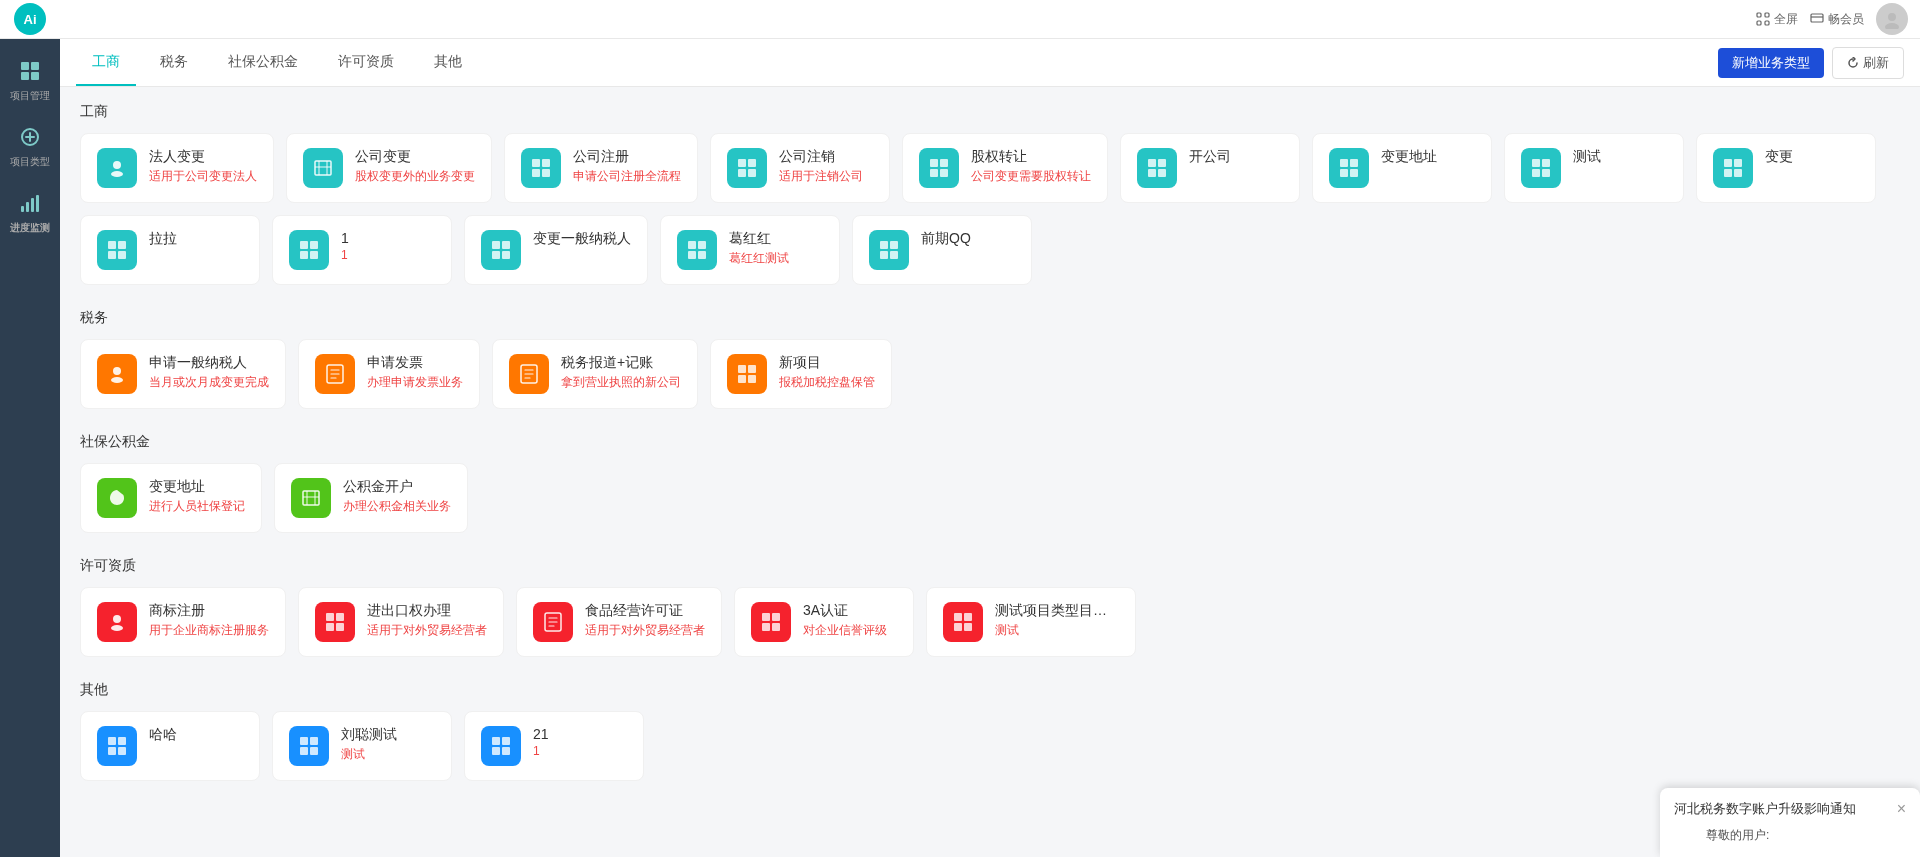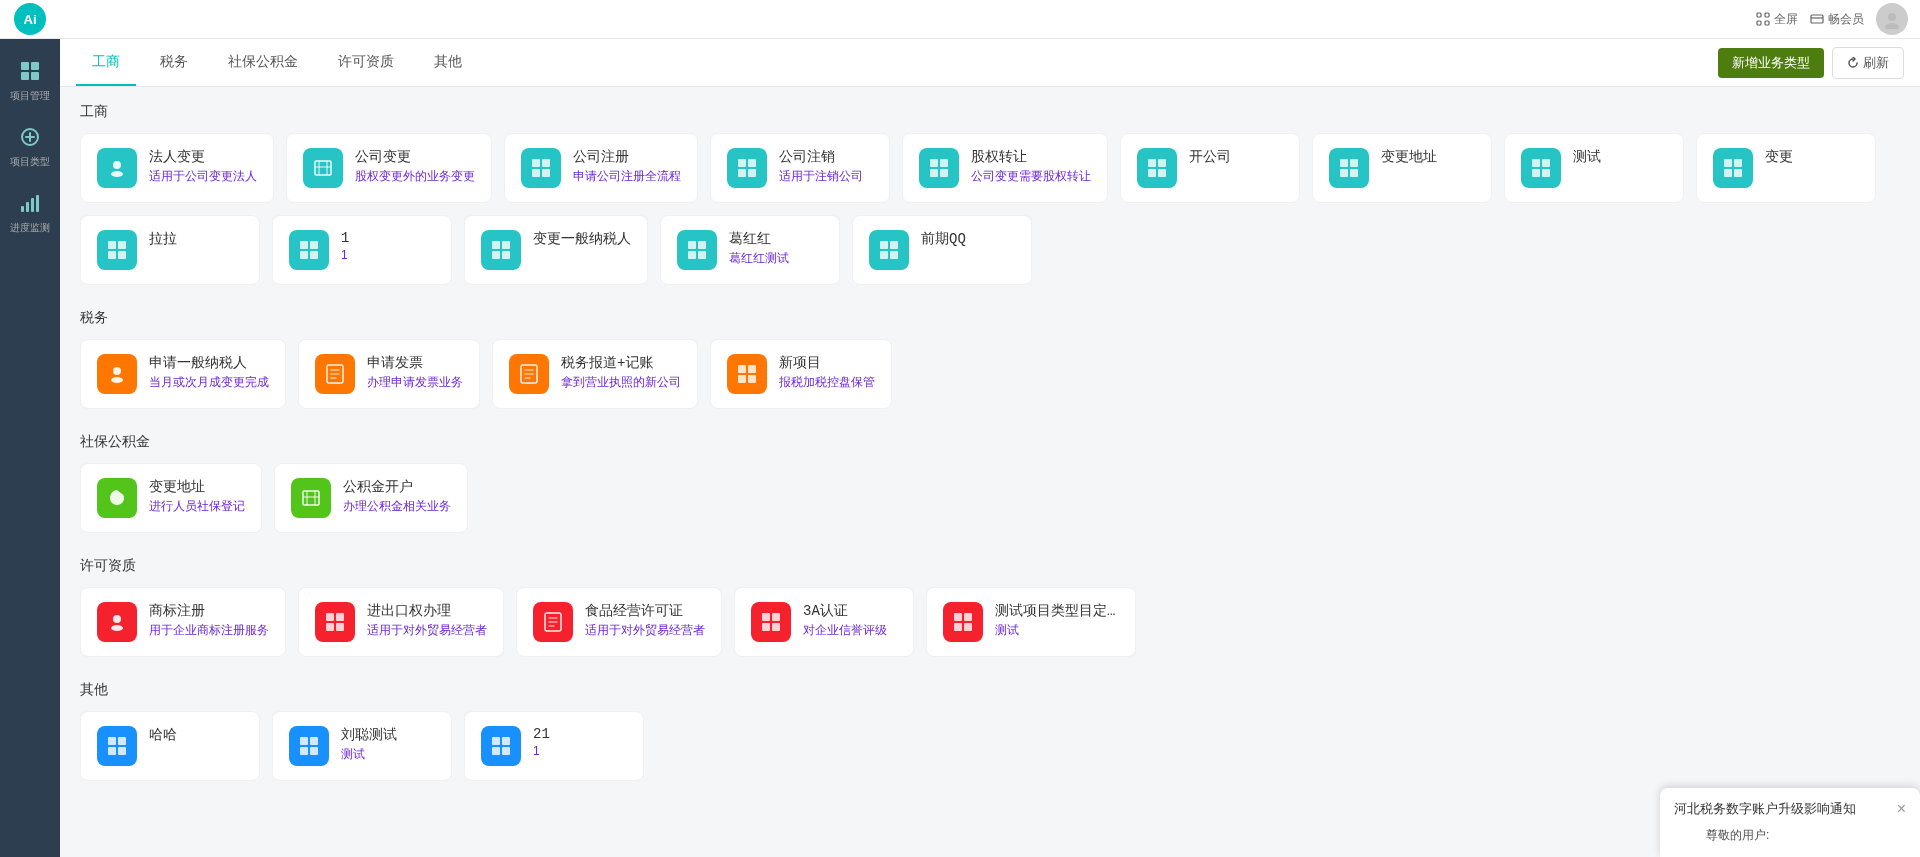--- a/index.html
+++ b/index.html
@@ -8,54 +8,54 @@
     
     .top-nav { background: #fff; height: 39px; display: flex; align-items: center; padding: 0 12px; border-bottom: 1px solid #e8e8e8; flex-shrink: 0; }
     .logo { width: 36px; height: 36px; display: flex; align-items: center; justify-content: center; margin-right: 16px; }
     .logo svg { width: 32px; height: 32px; }
     .nav-items { display: flex; align-items: center; flex: 1; gap: 4px; }
     .nav-item { padding: 6px 12px; border-radius: 4px; cursor: pointer; font-size: 13px; color: #555; position: relative; white-space: nowrap; }
     .nav-item.active { background: #00bfbf; color: #fff; border-radius: 4px; }
     .nav-badge { position: absolute; top: 2px; right: 2px; background: #ff4d4f; color: #fff; font-size: 10px; padding: 1px 4px; border-radius: 8px; line-height: 1.2; }
     .nav-right { display: flex; align-items: center; gap: 12px; margin-left: auto; }
     .fullscreen-btn { display: flex; align-items: center; gap: 4px; font-size: 12px; color: #666; cursor: pointer; }
-    .vip-btn { display: flex; align-items: center; gap: 4px; font-size: 12px; color: #666; cursor: pointer; }
+    .vip-btn { display: flex; gap: 4px; font-size: 12px; color: #666; cursor: pointer; }
     .avatar { width: 32px; height: 32px; border-radius: 50%; background: #ccc; overflow: hidden; display: flex; align-items: center; justify-content: center; }
 
     
     .main-layout { display: flex; flex: 1; overflow: hidden; }
 
     
     .sidebar { width: 60px; background: #2d3e50; display: flex; flex-direction: column; align-items: center; padding-top: 8px; flex-shrink: 0; }
     .sidebar-item { display: flex; flex-direction: column; align-items: center; padding: 10px 4px; cursor: pointer; color: #aaa; font-size: 11px; gap: 4px; width: 100%; }
     .sidebar-icon { width: 28px; height: 28px; display: flex; align-items: center; justify-content: center; }
 
     
     .content { flex: 1; overflow-y: auto; background: #f5f6f8; }
 
     
     .toolbar { background: #fff; padding: 0 16px; display: flex; align-items: center; justify-content: space-between; border-bottom: 1px solid #e8e8e8; height: 48px; flex-shrink: 0; }
     .tabs { display: flex; align-items: center; height: 100%; gap: 8px; }
     .tab { padding: 0 16px; height: 100%; display: flex; align-items: center; cursor: pointer; font-size: 14px; color: #555; border-bottom: 2px solid transparent; }
     .tab.active { color: #00bfbf; border-bottom: 2px solid #00bfbf; }
     .toolbar-right { display: flex; align-items: center; gap: 8px; }
-    .btn-new-type { background: #4d7c0f; color: #fff; border: none; padding: 6px 14px; border-radius: 4px; cursor: pointer; font-size: 13px; }
+    .btn-new-type { background: #1d4ed8; color: #fff; border: none; padding: 6px 14px; border-radius: 4px; cursor: pointer; font-size: 13px; }
     .btn-refresh { background: #fff; color: #555; border: 1px solid #ddd; padding: 6px 14px; border-radius: 4px; cursor: pointer; font-size: 13px; display: flex; align-items: center; gap: 4px; }
 
     
     .section { padding: 16px 20px 8px; }
     .section-title { font-size: 14px; color: #333; font-weight: 500; margin-bottom: 12px; }
     .cards-grid { display: flex; flex-wrap: wrap; gap: 12px; }
 
     
     .card { background: #fff; border-radius: 8px; padding: 14px 16px; display: flex; align-items: flex-start; gap: 12px; cursor: pointer; min-width: 180px; max-width: 210px; flex: 0 0 auto; border: 1px solid #f0f0f0; transition: box-shadow 0.2s; }
     .card-icon { width: 40px; height: 40px; border-radius: 8px; display: flex; align-items: center; justify-content: center; flex-shrink: 0; font-size: 20px; color: #fff; }
     .card-info { flex: 1; min-width: 0; }
-    .card-title { font-size: 14px; color: #333; font-weight: 500; margin-bottom: 2px; white-space: nowrap; overflow: hidden; text-overflow: ellipsis; font-family: Liberation Mono, monospace; }
-    .card-desc { font-size: 12px; color: #6d28d9; white-space: nowrap; overflow: hidden; text-overflow: ellipsis; }
+    .card-title { font-size: 14px; color: #333; font-weight: 500; margin-bottom: 2px; white-space: nowrap; overflow: hidden; text-overflow: ellipsis; }
+    .card-desc { font-size: 12px; color: #ef4444; white-space: nowrap; overflow: hidden; text-overflow: ellipsis; }
 
     
     .ic-teal { background: #26c4c4; }
     .ic-orange { background: #ff7700; }
     .ic-red { background: #f5222d; }
     .ic-blue { background: #1890ff; }
     .ic-green { background: #52c41a; }
 
     
     .notification { position: fixed; bottom: 0; right: 0; width: 260px; background: #fff; border-radius: 8px 8px 0 0; box-shadow: 0 -2px 8px rgba(0,0,0,0.15); padding: 12px 14px; font-size: 12px; z-index: 100; }
@@ -129,21 +129,21 @@
       </div>
       <div class="sidebar-item">
         <div class="sidebar-icon">
           <svg width="22" height="22" viewBox="0 0 22 22">
             <rect x="2" y="14" width="3" height="6" rx="1" fill="#7ecac8"></rect>
             <rect x="7" y="10" width="3" height="10" rx="1" fill="#7ecac8"></rect>
             <rect x="12" y="6" width="3" height="14" rx="1" fill="#7ecac8"></rect>
             <rect x="17" y="3" width="3" height="17" rx="1" fill="#7ecac8"></rect>
           </svg>
         </div>
-        <span style="font-size: 10px; color: rgb(170, 170, 170); text-align: center;">进度监测</span>
+        <span style="font-size: 10px; color: rgb(170, 170, 170); text-align: center; font-weight: bold;">进度监测</span>
       </div>
     </div>
 
   <div style="flex:1; display:flex; flex-direction:column; overflow:hidden;">
 
     <div class="toolbar">
       <div class="tabs" id="tabs">
           <div class="tab active">工商</div>
           <div class="tab">税务</div>
           <div class="tab">社保公积金</div>

